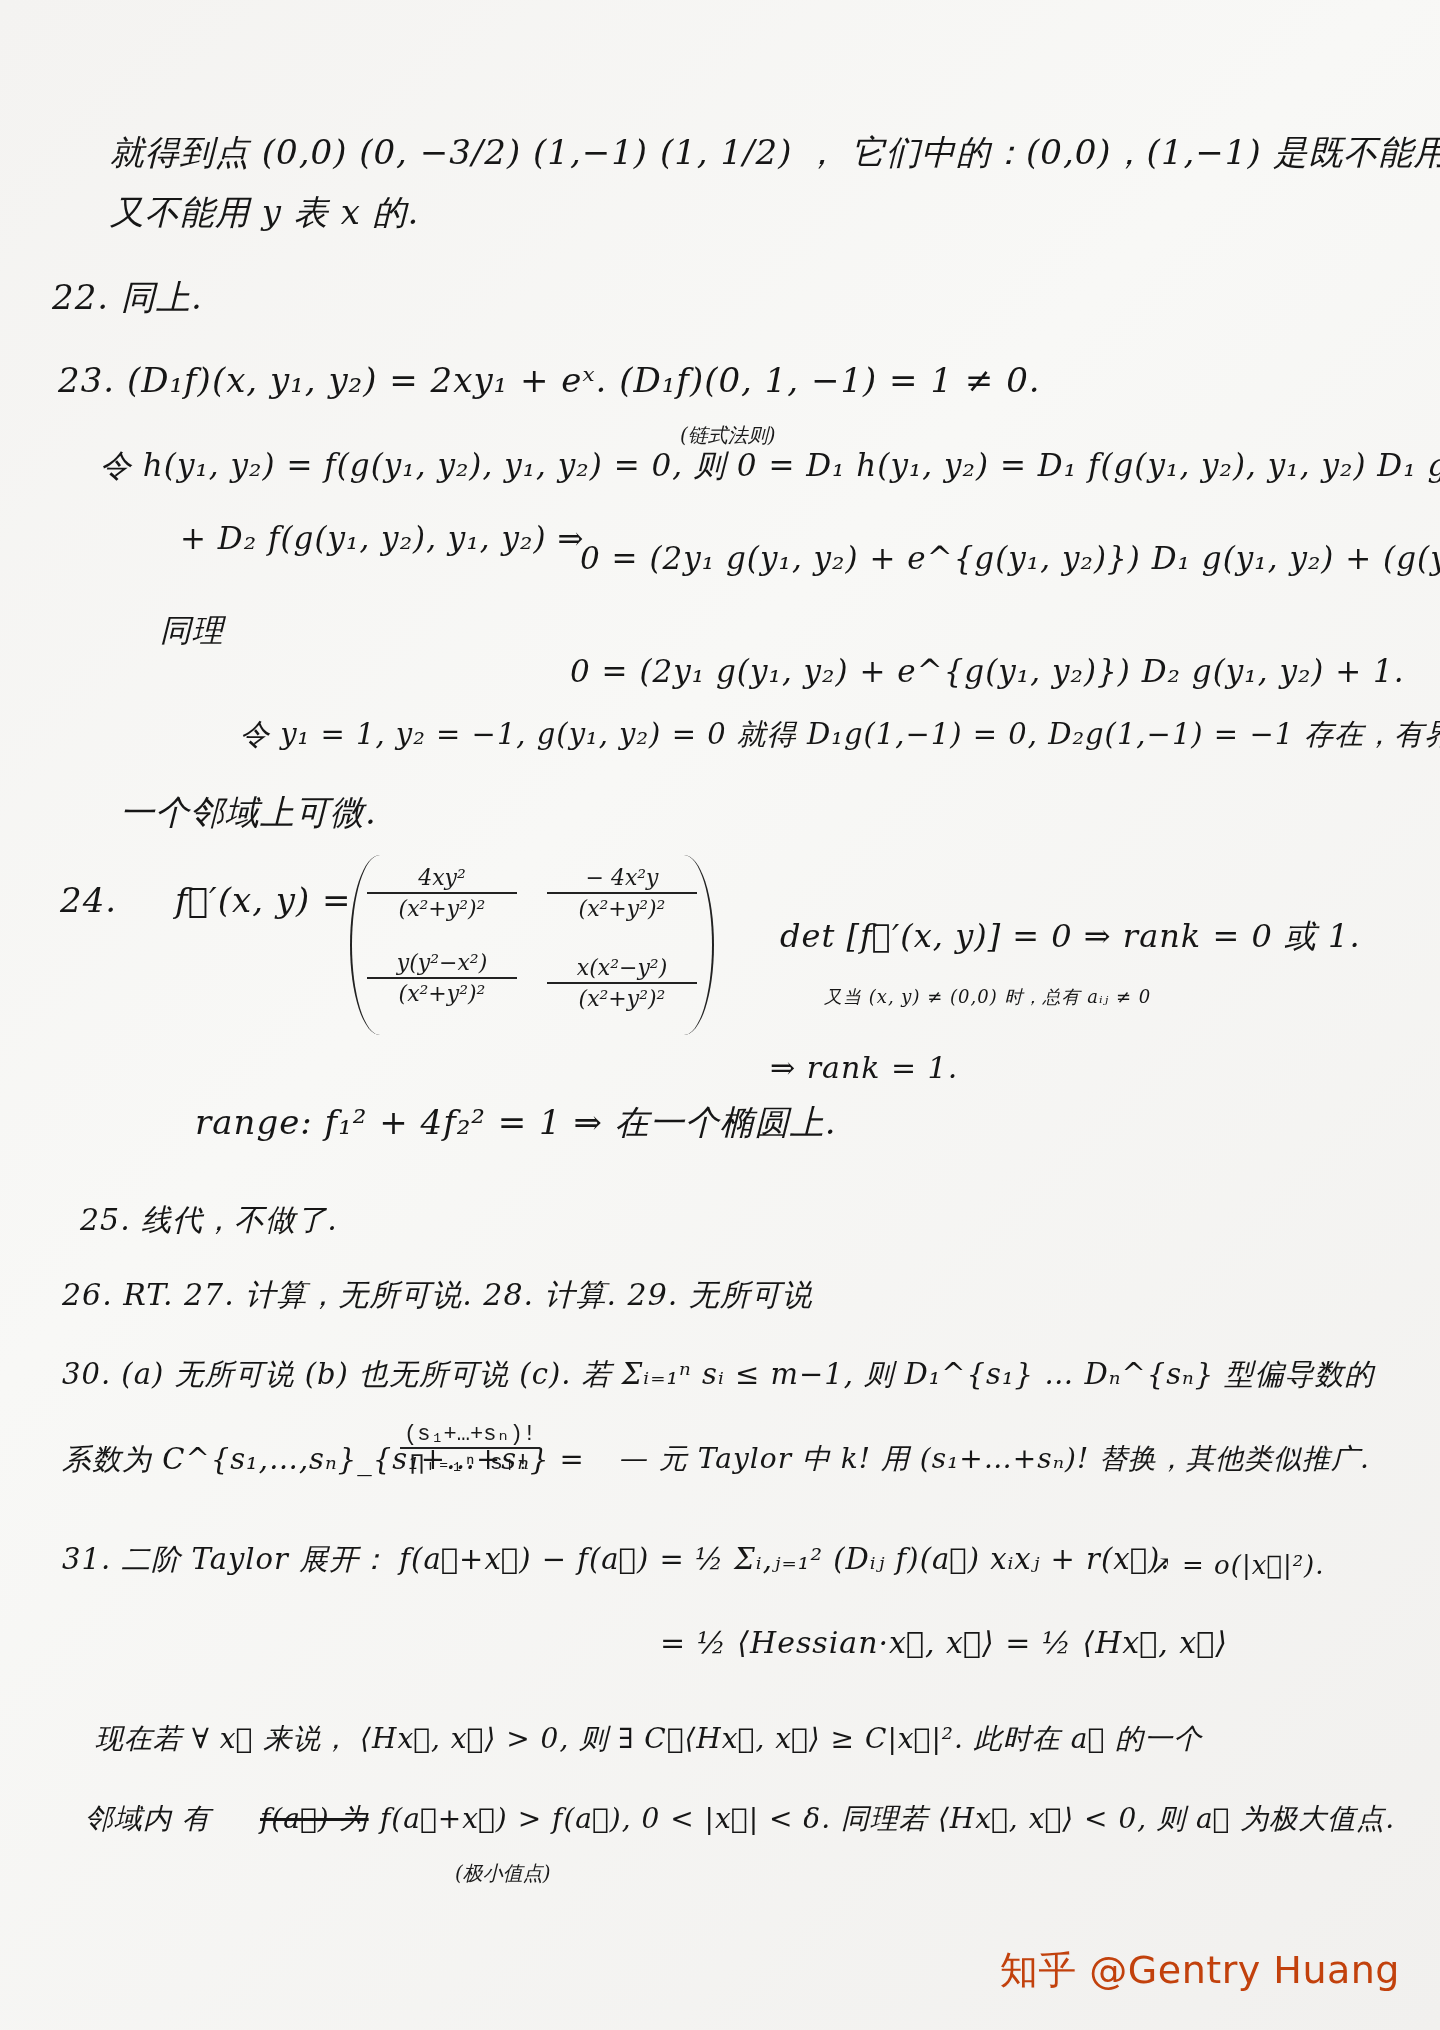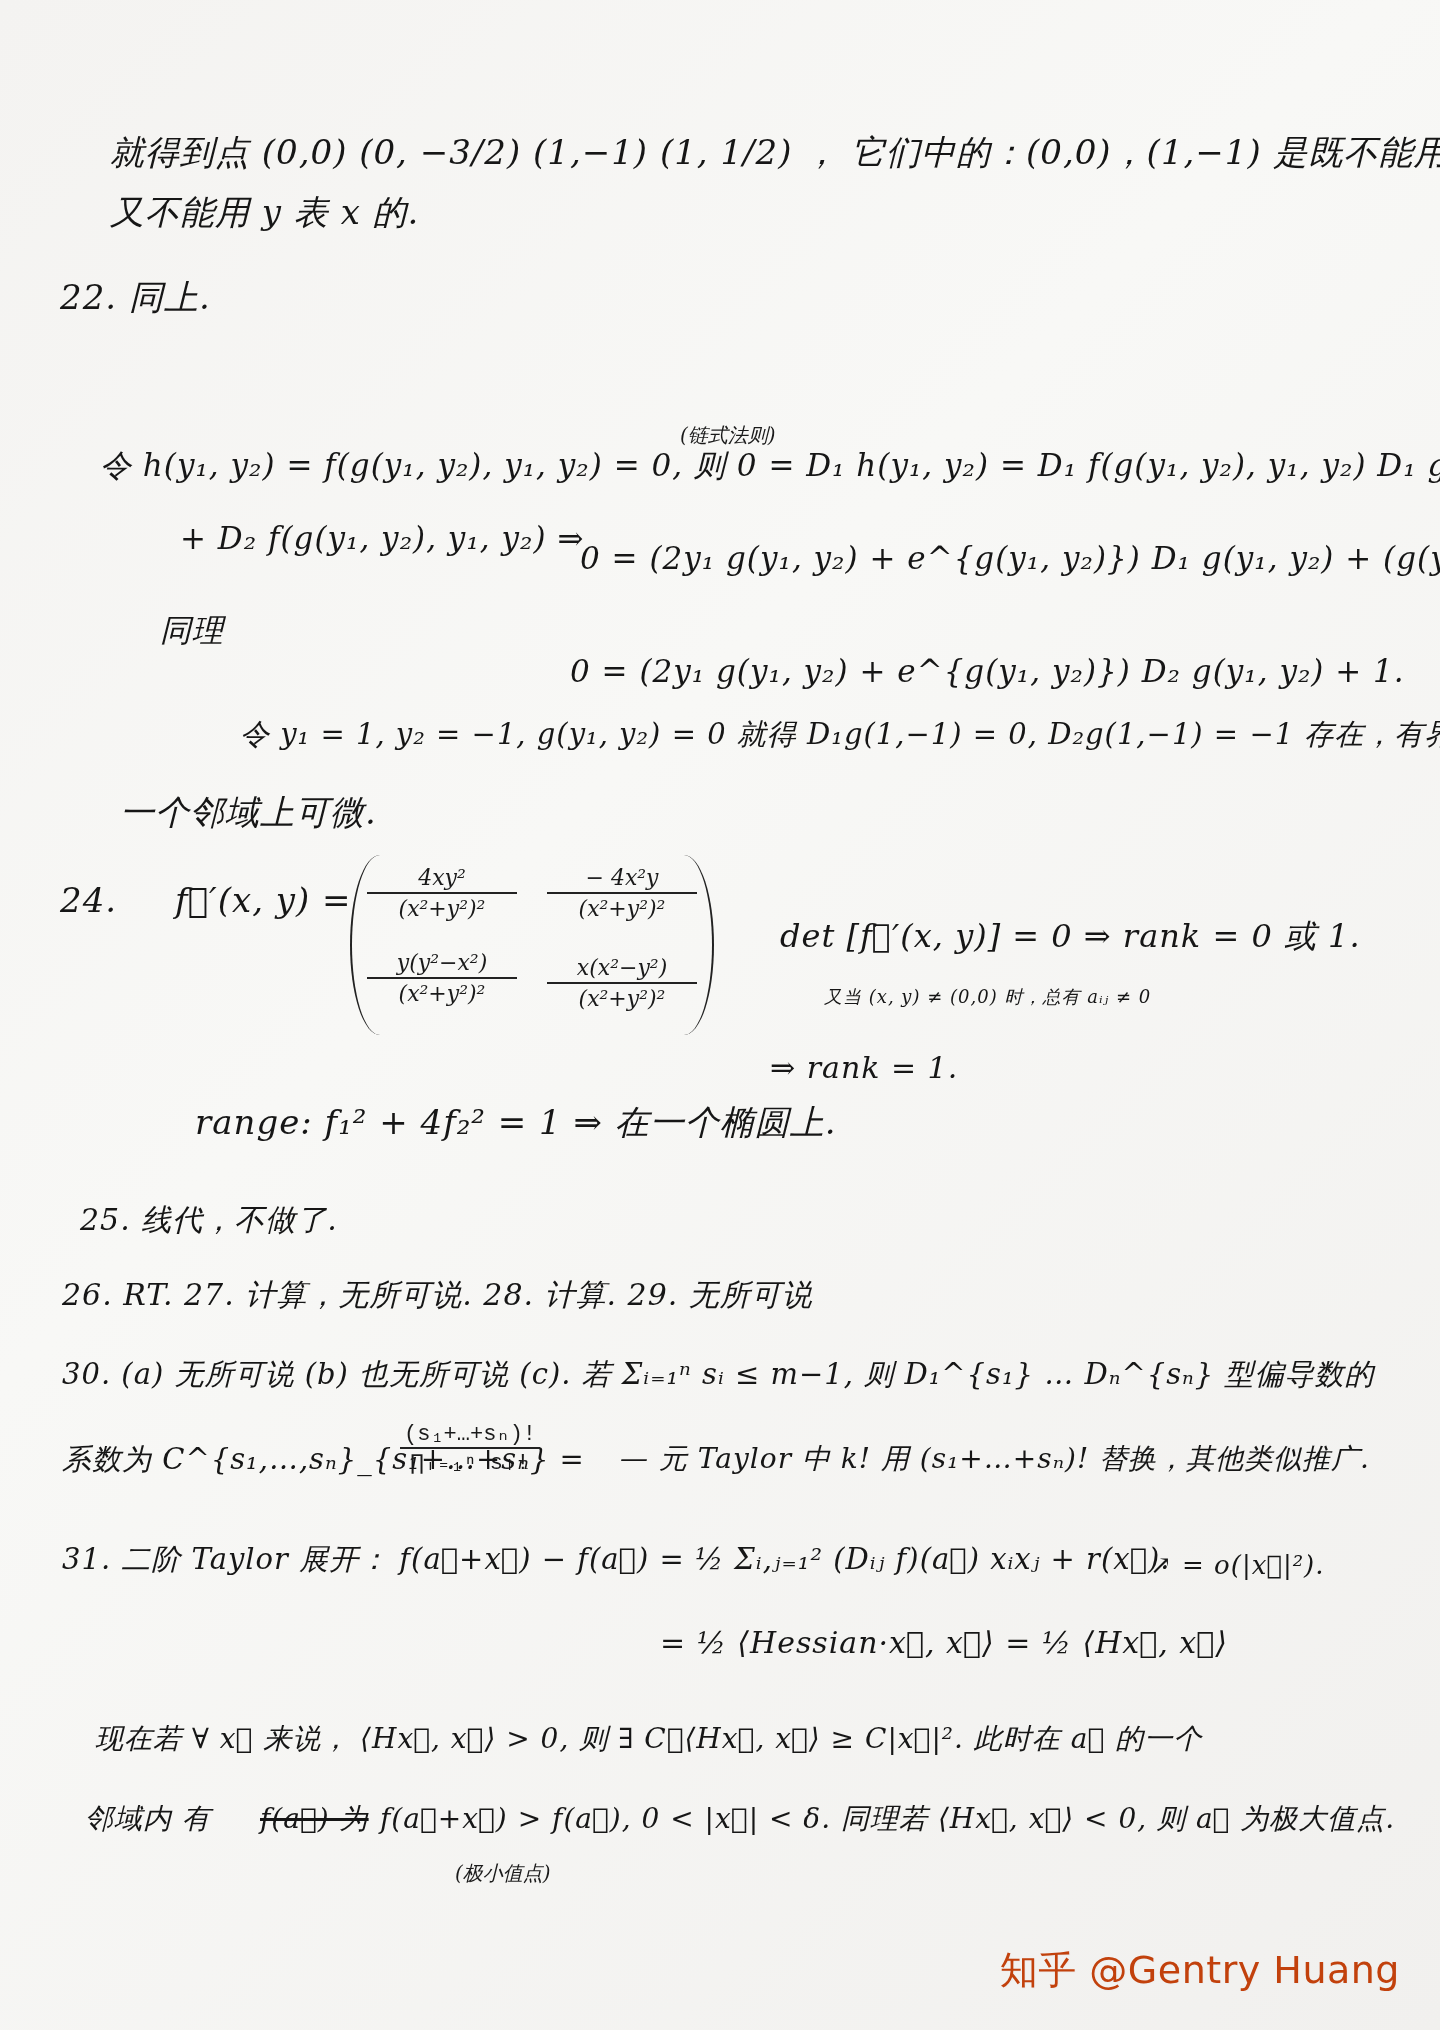--- a/index.html
+++ b/index.html
@@ -37,22 +37,23 @@
     .annot { position: absolute; font-size: 20px; font-style: italic; }
   </style>
 </head>
 <body>
 
 <div class="page">
 
   <div class="line" style="left:110px; top:130px;">就得到点 (0,0) (0, −3/2) (1,−1) (1, 1/2) ， 它们中的：(0,0)，(1,−1) 是既不能用 x 表 y，</div>
   <div class="line" style="left:110px; top:190px;">又不能用 y 表 x 的.</div>
 
-  <div class="line" style="left:60px; top:275px;">22. 同上.</div>
+  <div class="line" style="left:52px; top:275px;">22. 同上.</div>
 
+  <div class="line" style="left:58px; top:360px;">23.  (D₁f)(x, y₁, y₂) = 2xy₁ + eˣ.  (D₁f)(0, 1, −1) = 1 ≠ 0.</div>
   <div class="annot" style="left:680px; top:422px;">(链式法则)</div>
   <div class="line" style="left:100px; top:445px; font-size:31px;">令 h(y₁, y₂) = f(g(y₁, y₂), y₁, y₂) = 0,   则 0 = D₁ h(y₁, y₂) = D₁ f(g(y₁, y₂), y₁, y₂) D₁ g(y₁, y₂)</div>
   <div class="line" style="left:180px; top:520px; font-size:31px;">+ D₂ f(g(y₁, y₂), y₁, y₂)  ⇒</div>
   <div class="line" style="left:580px; top:540px; font-size:31px;">0 = (2y₁ g(y₁, y₂) + e^{g(y₁, y₂)}) D₁ g(y₁, y₂) + (g(y₁, y₂))²</div>
   <div class="line" style="left:160px; top:610px; font-size:31px;">同理</div>
   <div class="line" style="left:570px; top:615px; font-size:31px;margin-top:38px;">0 = (2y₁ g(y₁, y₂) + e^{g(y₁, y₂)}) D₂ g(y₁, y₂) + 1.</div>
   <div class="line" style="left:240px; top:715px; font-size:29px;">令 y₁ = 1, y₂ = −1, g(y₁, y₂) = 0 就得 D₁g(1,−1) = 0,  D₂g(1,−1) = −1  存在，有界.  故 g 在 (1,−1)</div>
   <div class="line" style="left:120px; top:790px;">一个邻域上可微.</div>
 
   <div class="line" style="left:60px; top:880px;">24.</div>

